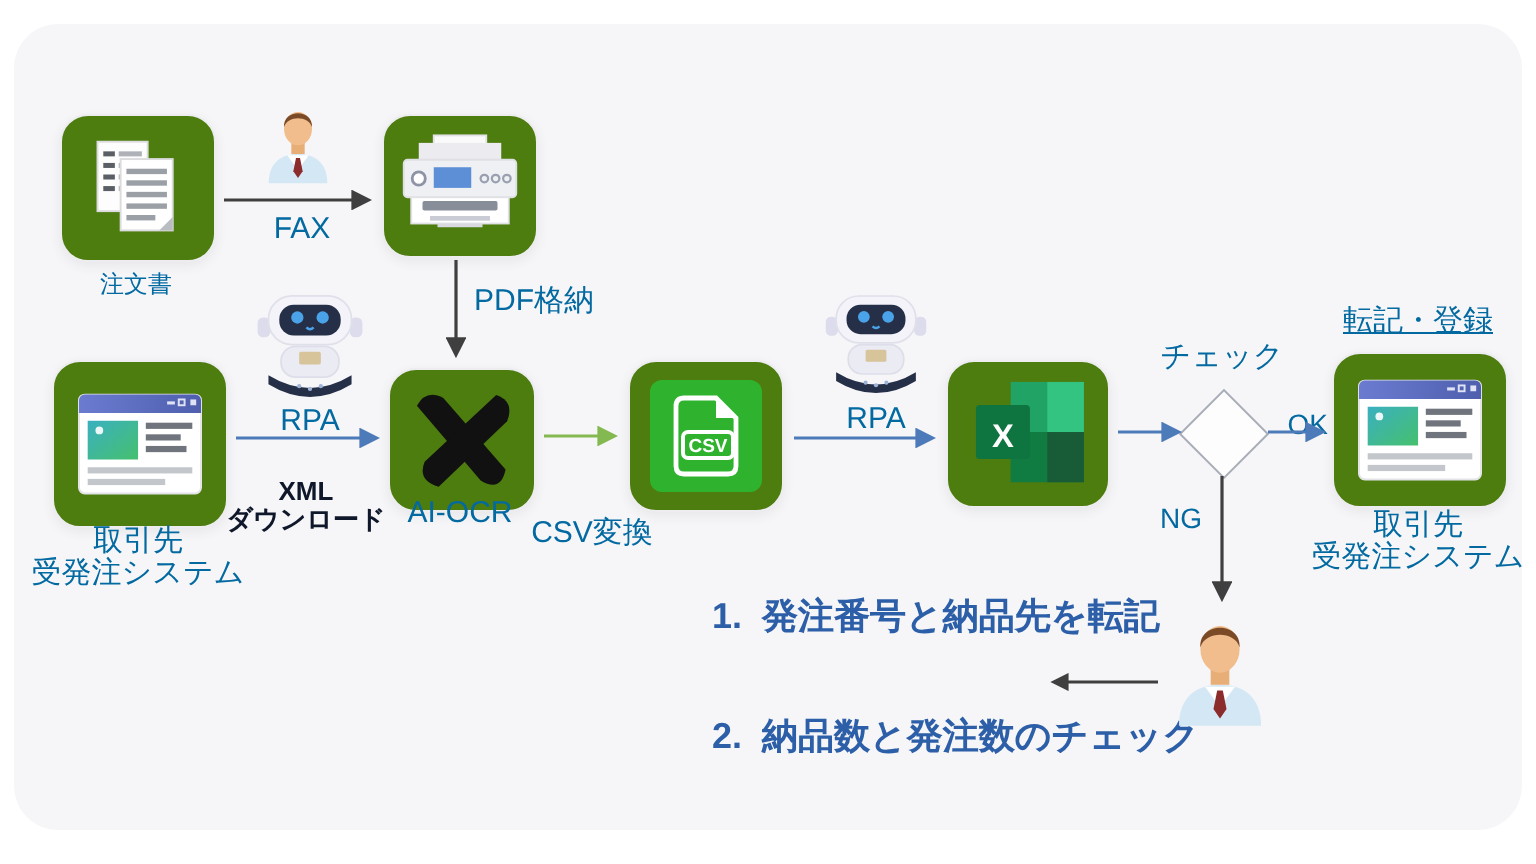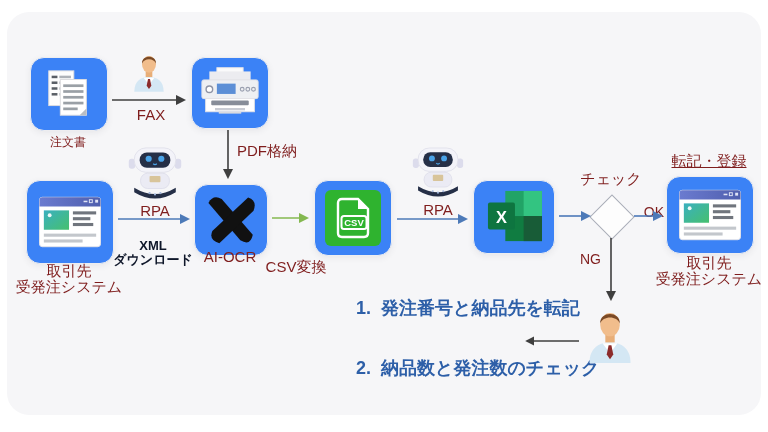--- a/index.html
+++ b/index.html
@@ -1,21 +1,21 @@
 <!DOCTYPE html>
 <html><head>
 <meta charset="utf-8">
 <style>
   html,body{margin:0;padding:0;background:#ffffff;}
   body{font-family:"Liberation Sans","DejaVu Sans",sans-serif;}
   .stage{position:relative;width:768px;height:432px;background:#ffffff;overflow:hidden;}
   .panel{position:absolute;left:7px;top:12px;width:754px;height:403px;background:#f6f6f8;border-radius:22px;}
-  .card{position:absolute;background:#3b82f6;border:1px solid #ededf0;border-radius:14px;
+  .card{position:absolute;background:#4d7c0f;border:1px solid #ededf0;border-radius:14px;
         box-shadow:0 2px 6px rgba(60,60,80,0.08);display:flex;align-items:center;justify-content:center;z-index:2;}
-  .lbl{position:absolute;color:#7f1d1d;font-size:15px;line-height:16px;text-align:center;z-index:3;}
+  .lbl{position:absolute;color:#0369a1;font-size:15px;line-height:16px;text-align:center;z-index:3;}
   .lbl.big{font-size:12px;}
   .blue-note{position:absolute;color:#0f172a;font-weight:bold;font-size:13px;line-height:14px;text-align:center;z-index:3;}
   .tasks{position:absolute;color:#2d5fa8;font-weight:bold;font-size:18px;line-height:20px;white-space:pre;z-index:3;}
   .diamond{position:absolute;left:596px;top:201px;width:30px;height:30px;background:#fdfdfd;
            border:1px solid #a9adb8;transform:rotate(45deg);z-index:2;}
   .arrows{position:absolute;left:0;top:0;z-index:4;pointer-events:none;}
   .icon{display:block;}
 </style>
 </head>
 <body>

